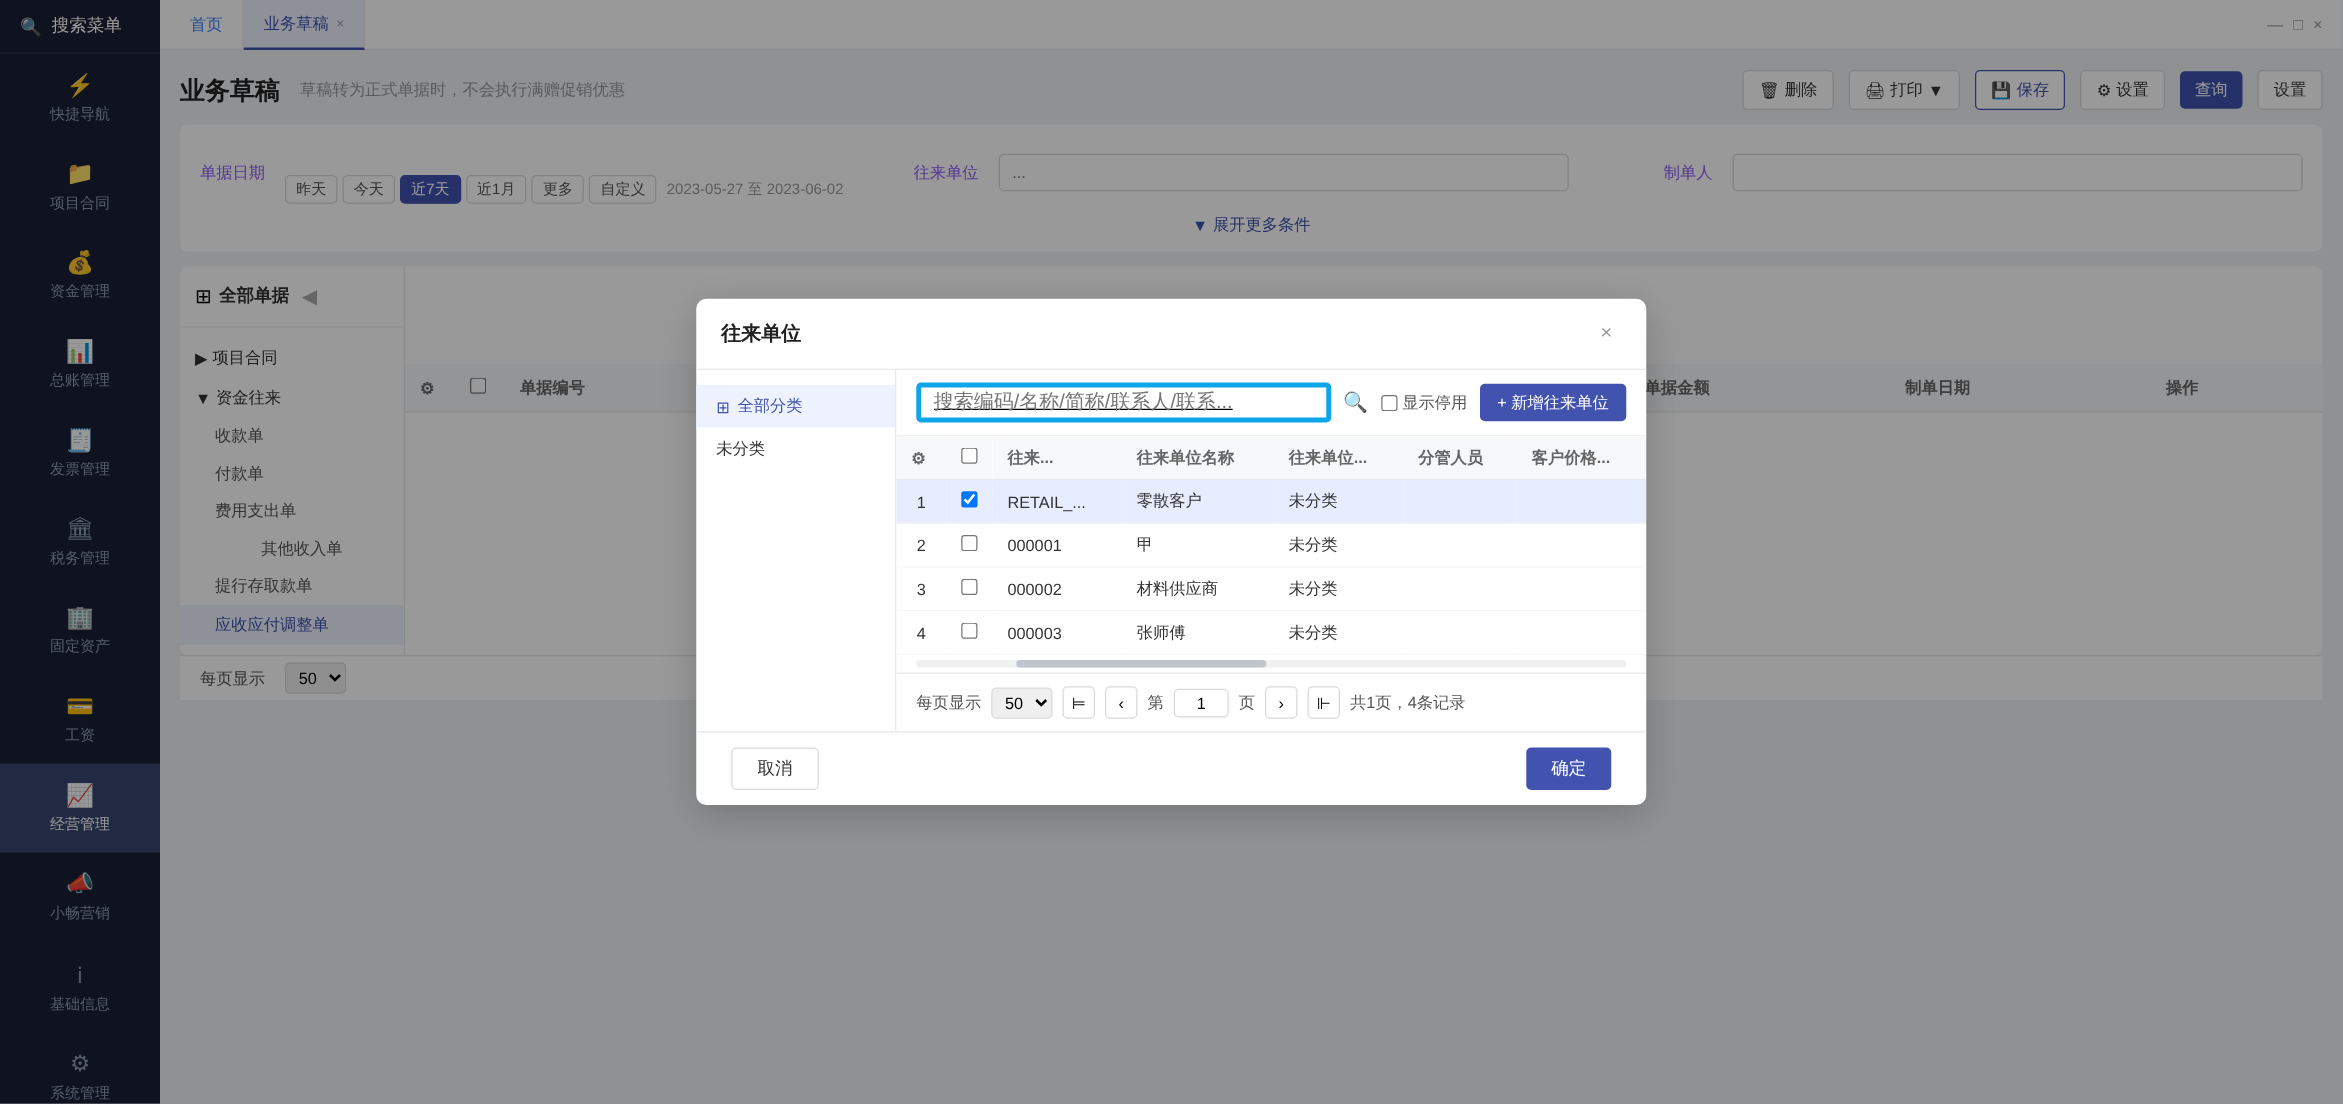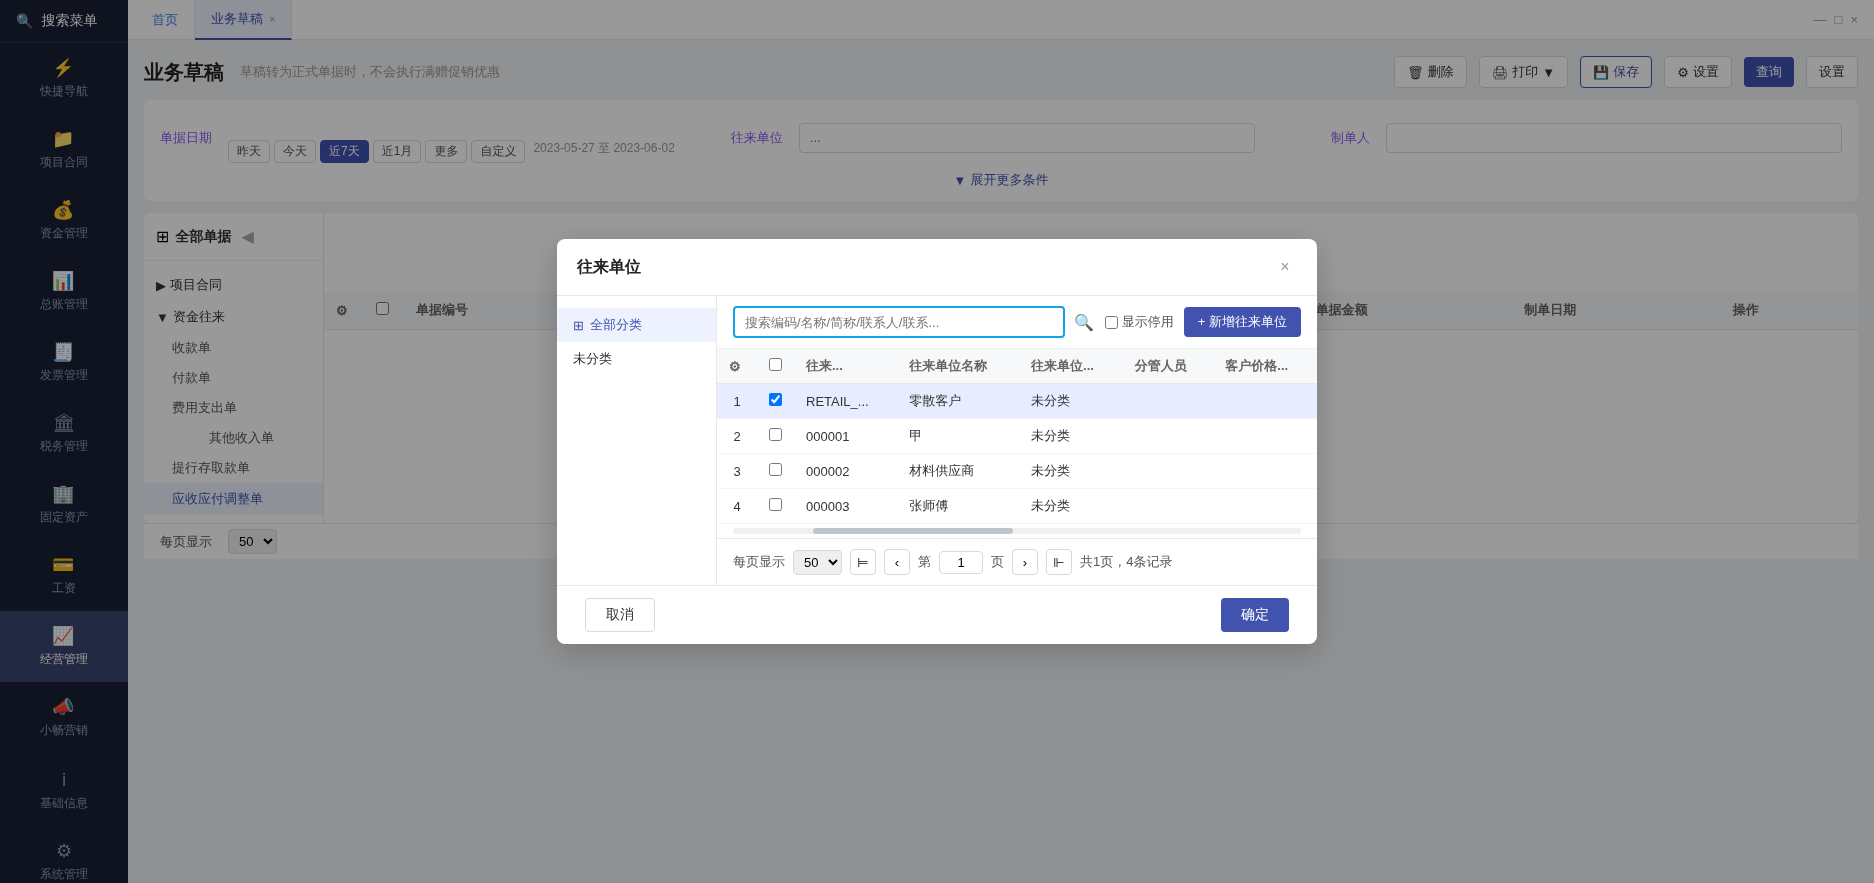--- a/index.html
+++ b/index.html
@@ -153,21 +153,21 @@
       align-items: center;
       gap: 16px;
     }
     .filter-label {
       font-size: 13px;
       color: #8b5cf6;
       white-space: nowrap;
     }
     .filter-dates {
       display: flex;
-      align-items: flex-start;
+      align-items: center;
       gap: 4px;
       font-size: 13px;
       margin-top: 28px;
     }
     .date-btn {
       padding: 2px 8px;
       border: 1px solid #d9d9d9;
       border-radius: 4px;
       cursor: pointer;
       font-size: 12px;
@@ -299,25 +299,26 @@
     }
     .dialog-search-bar {
       padding: 10px 16px;
       display: flex;
       align-items: center;
       gap: 10px;
       border-bottom: 1px solid #f0f0f0;
     }
     .dialog-search-input {
       flex: 1;
-      border: 2px solid #0ea5e9;
+      border: 4px solid #0ea5e9;
       border-radius: 4px;
       padding: 5px 10px;
-      font-size: 13px;
+      font-size: 16px;
       height: 32px;
+      text-decoration: underline;
     }
     .checkbox-label {
       display: flex;
       align-items: center;
       gap: 4px;
       font-size: 13px;
       color: #555;
     }
     .btn-add-new {
       background: #4253af;

